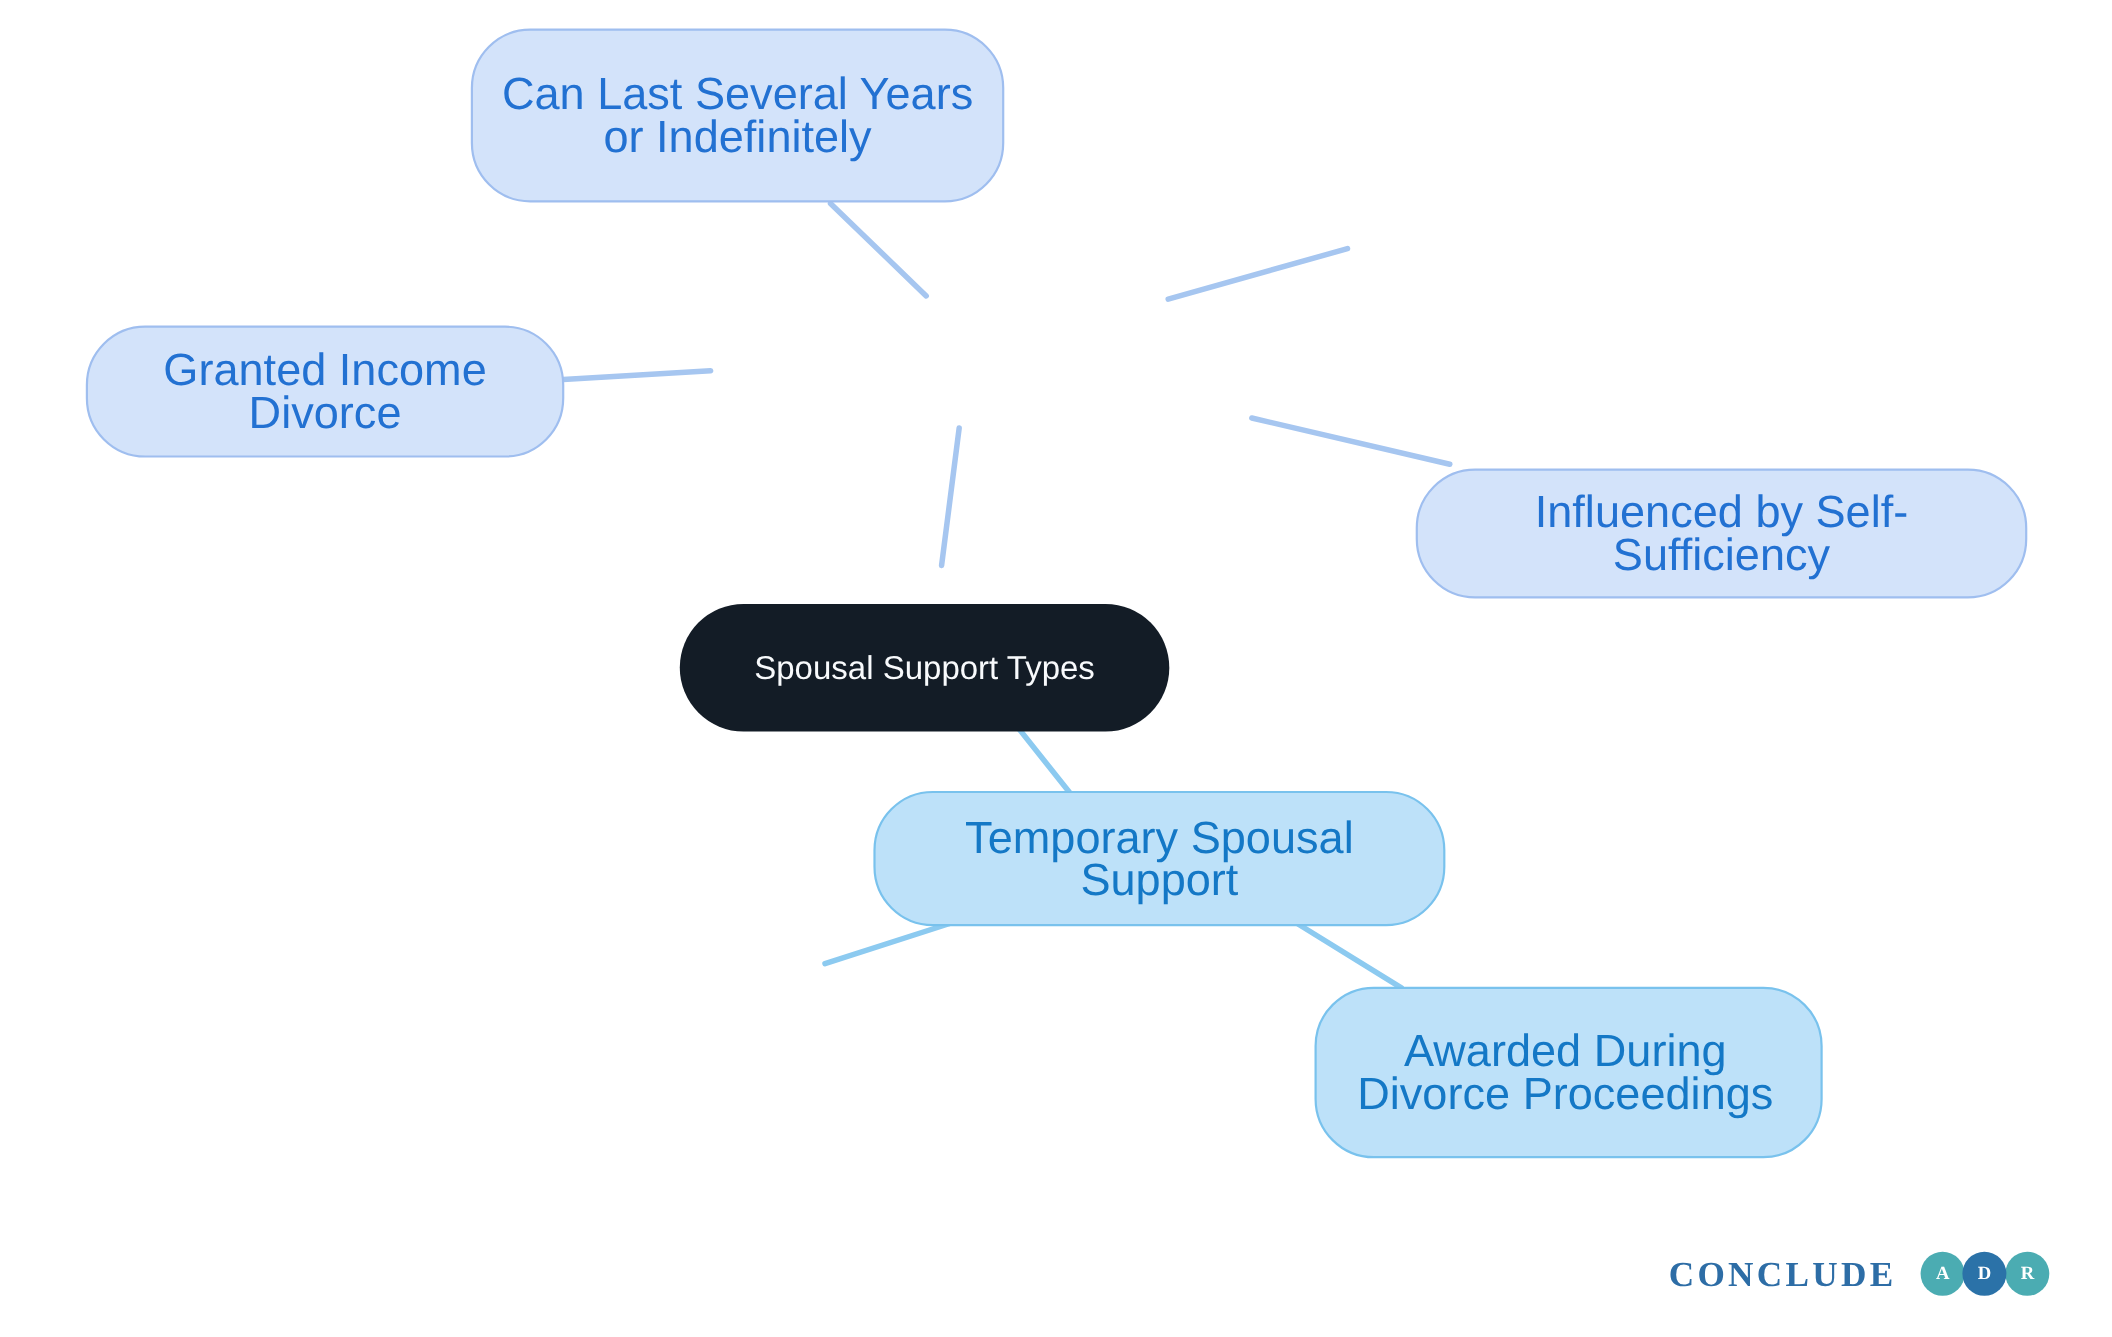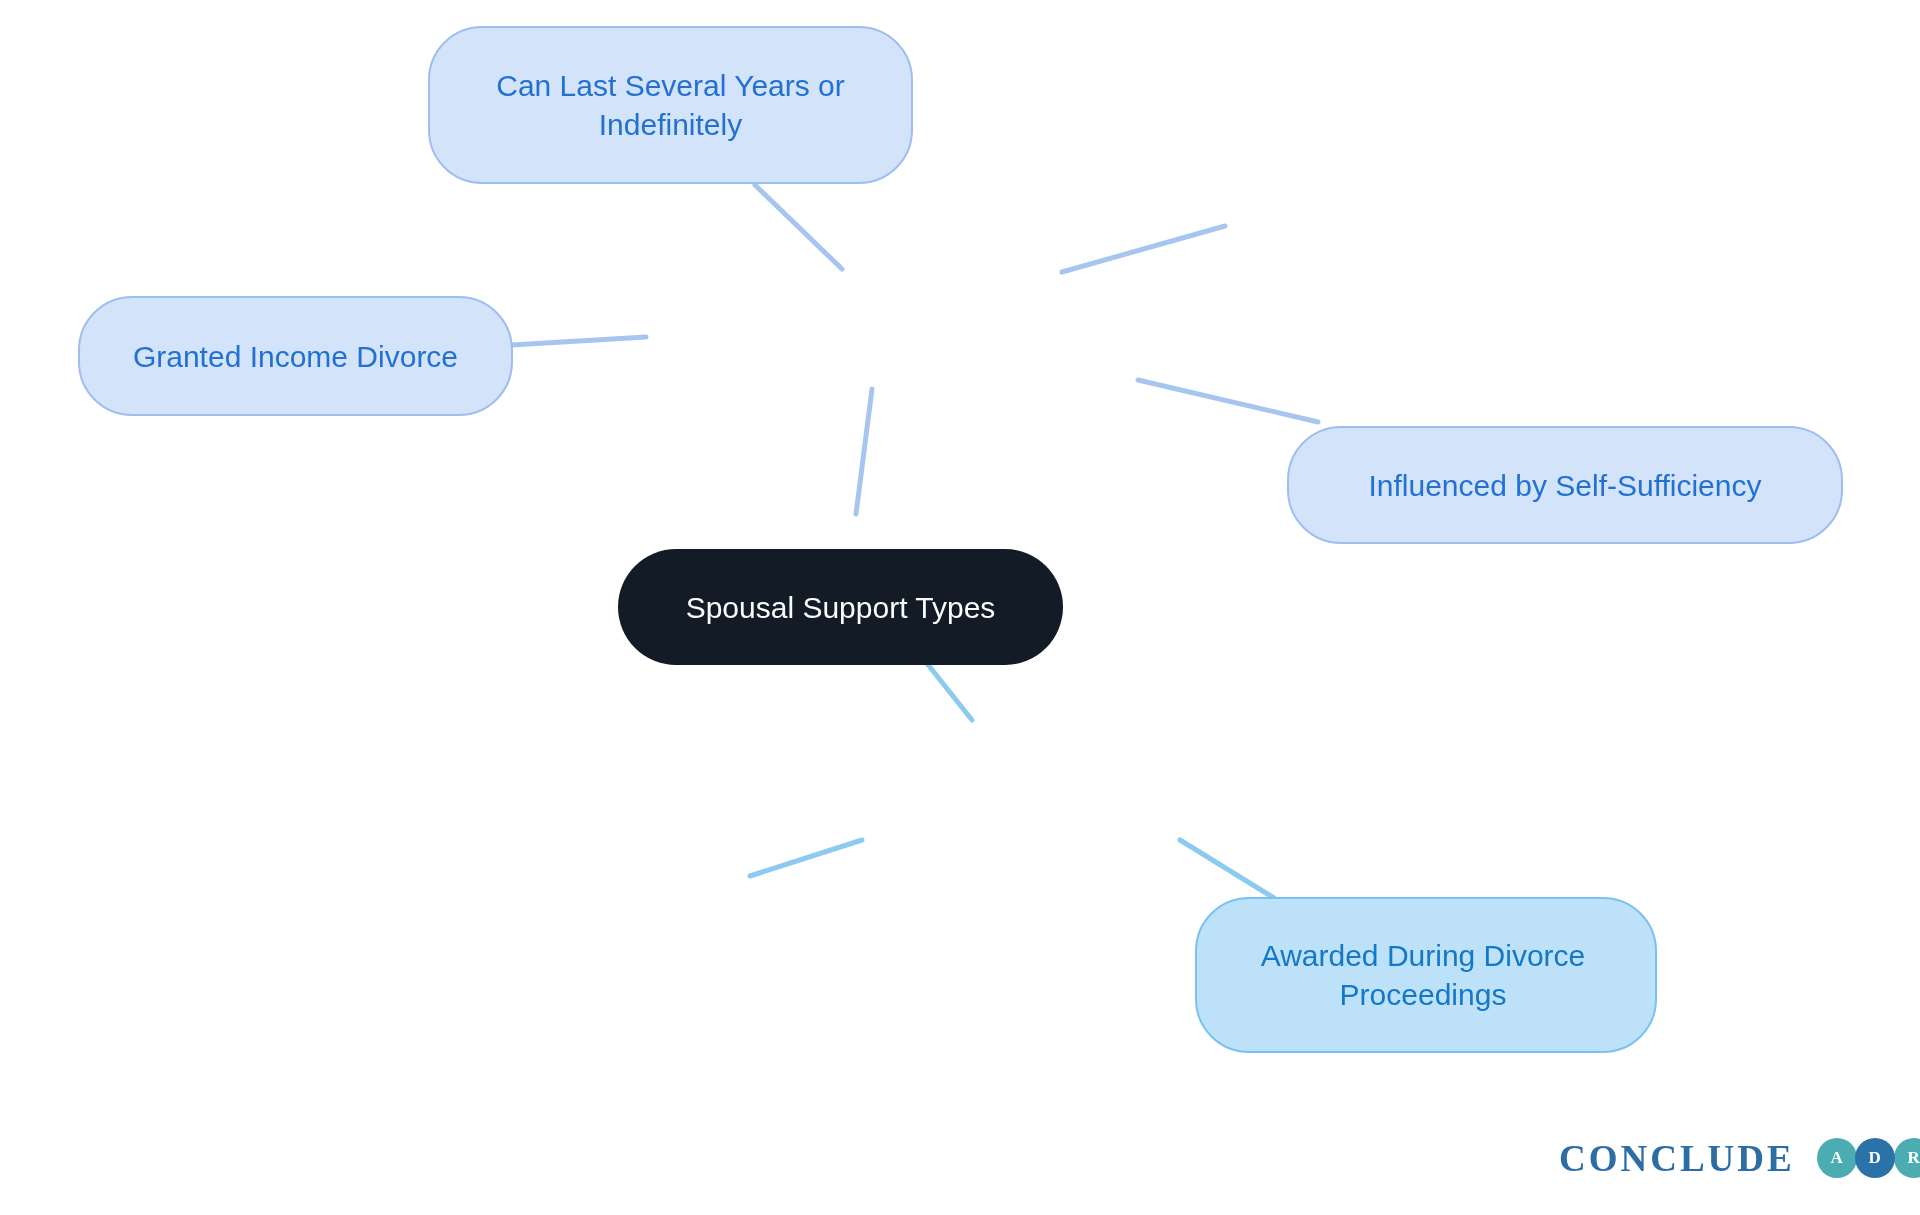--- a/index.html
+++ b/index.html
@@ -15,21 +15,21 @@
     background:var(--page-bg);
     font-family:"Liberation Sans", sans-serif;
   }
   .edges{position:absolute; left:0; top:0; width:1920px; height:1215px; z-index:1;}
   .edge-top{stroke:var(--top-edge); stroke-width:5; stroke-linecap:round;}
   .edge-bottom{stroke:var(--bottom-edge); stroke-width:5; stroke-linecap:round;}
 
   .node{
     position:absolute; z-index:2; box-sizing:border-box;
     display:flex; align-items:center; justify-content:center;
-    text-align:center; font-size:30px; line-height:39px;
+    text-align:center; font-size:41px; line-height:39px;
     padding:0 26px; cursor:default;
   }
   .node-top{
     background:var(--top-fill);
     border:2px solid var(--top-border);
     color:var(--top-text);
     border-radius:54px;
   }
   .node-bottom{
     background:var(--bottom-fill);
@@ -44,23 +44,22 @@
     font-size:30px;
     margin-top:37px;
   }
 
   .logo{
     position:absolute; z-index:3; left:1517px; top:1132px;
     display:flex; align-items:center; height:52px;
   }
   .logo-word{
     font-family:"Liberation Serif", serif;
-    font-weight:bold; font-size:37px; letter-spacing:3px;
+    font-weight:bold; font-size:32px; letter-spacing:3px;
     color:var(--logo-text);
-    margin-left:42px;
   }
   .logo-badges{position:relative; width:137px; height:52px; margin-left:22px;}
   .badge{
     position:absolute; top:6px; width:40px; height:40px; border-radius:50%;
     display:flex; align-items:center; justify-content:center;
     font-family:"Liberation Serif", serif; font-weight:bold; font-size:17px;
     color:var(--badge-letter);
   }
   .badge-a{left:0px;   background:var(--badge-teal); z-index:1;}
   .badge-d{left:38px;  background:var(--badge-blue); z-index:2;}
@@ -85,20 +84,21 @@
   <div class="node node-top" style="left:428px; top:26px; width:485px; height:158px;">Can Last Several Years or Indefinitely</div>
 
 
   <div class="node node-top" style="left:78px; top:296px; width:435px; height:120px;">Granted Income Divorce</div>
 
 
   <div class="node node-top" style="left:1287px; top:426px; width:556px; height:118px;">Influenced by Self-Sufficiency</div>
 
   <div class="node node-central" style="left:618px; top:512px; width:445px; height:116px;">Spousal Support Types</div>
 
+  <div class="node node-bottom" style="left:794px; top:719px; width:520px; height:123px;">Temporary Spousal Support</div>
 
 
   <div class="node node-bottom" style="left:1195px; top:897px; width:462px; height:156px;padding-left:20px;">Awarded During Divorce Proceedings</div>
 
   <div class="logo">
     <span class="logo-word">CONCLUDE</span>
     <span class="logo-badges">
       <span class="badge badge-a">A</span>
       <span class="badge badge-d">D</span>
       <span class="badge badge-r">R</span>

